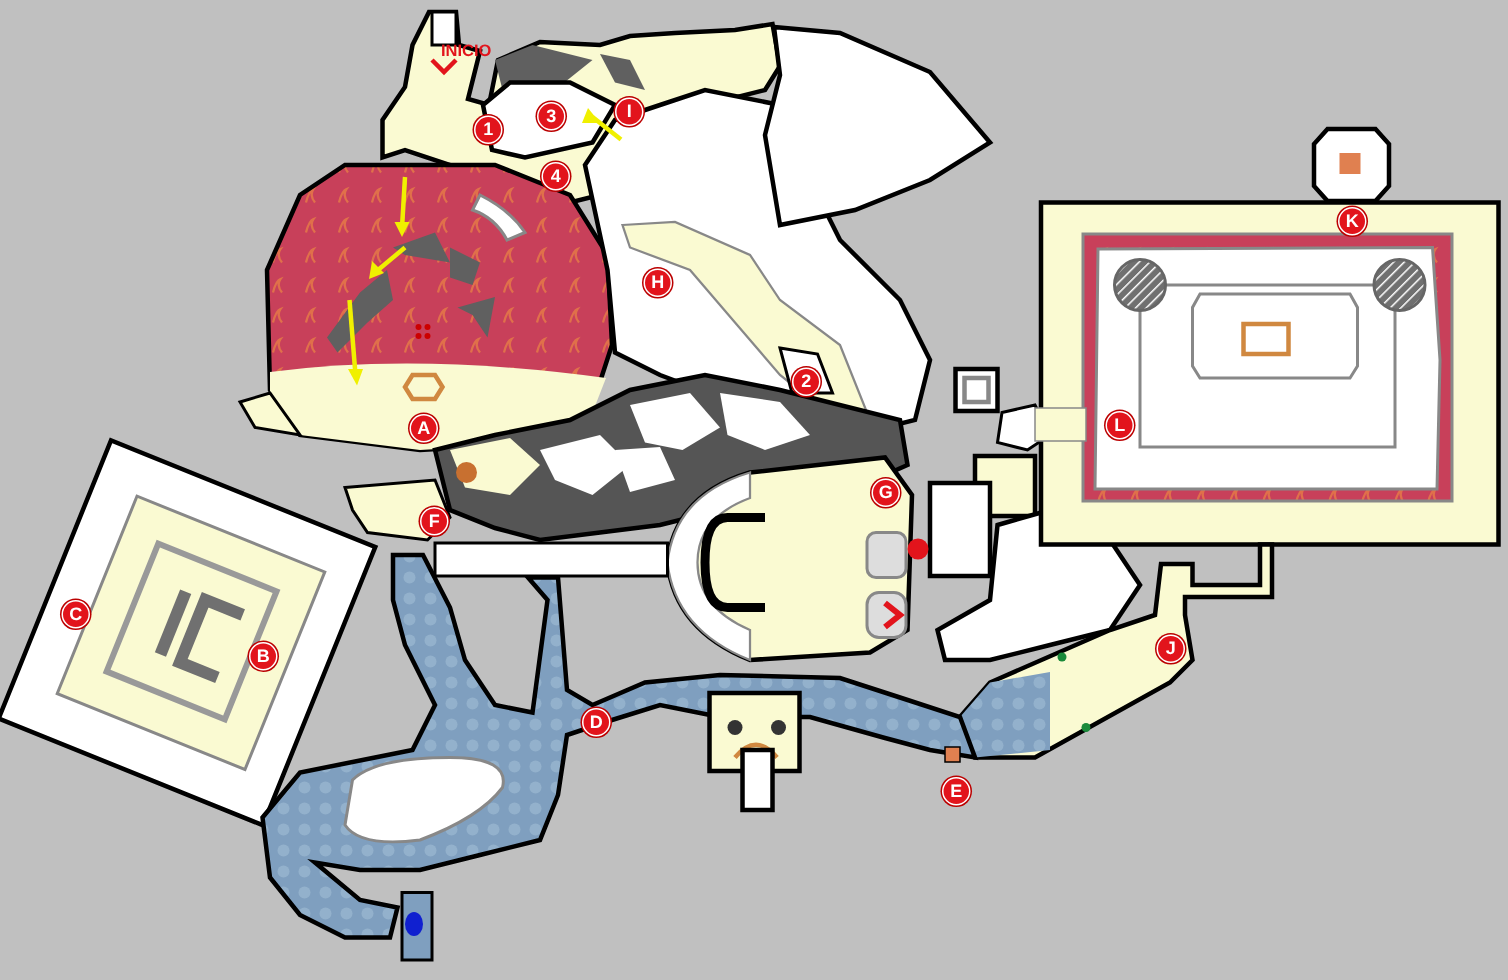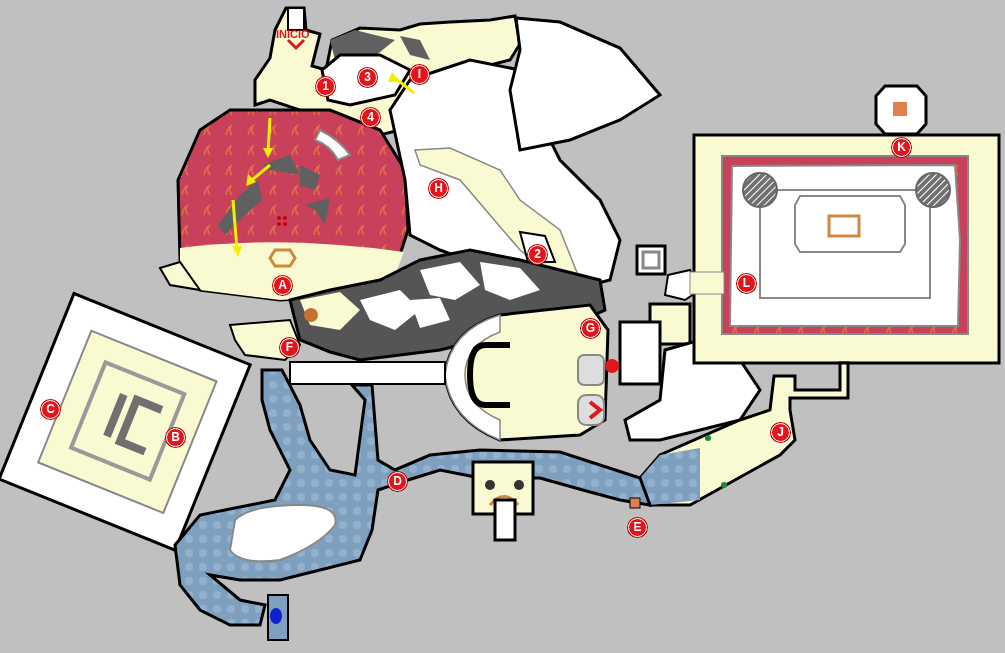--- a/index.html
+++ b/index.html
@@ -1,19 +1,19 @@
 <!DOCTYPE html>
 <html><head>
 <meta charset="utf-8">
 <style>
   html,body{margin:0;padding:0;}
   body{width:1005px;height:653px;background:#c0c0c0;overflow:hidden;position:relative;font-family:"Liberation Sans",sans-serif;}
   svg{position:absolute;left:0;top:0;}
   .marker{position:absolute;width:17px;height:17px;border-radius:50%;background:#e2141c;color:#fff;font-weight:bold;font-size:12px;line-height:17px;text-align:center;border:1px solid #fff;box-shadow:0 0 0 1px #b00;}
-  .inicio{position:absolute;color:#e2141c;font-weight:bold;font-size:11px;letter-spacing:0px;}
+  .inicio{position:absolute;color:#e2141c;font-weight:bold;font-size:11px;letter-spacing:0px;margin-left:18px;}
 </style>
 </head>
 <body>
 
 <svg width="1005" height="653" viewBox="0 0 1005 653">
   <defs>
     <pattern id="water" width="14" height="14" patternUnits="userSpaceOnUse">
       <rect width="14" height="14" fill="#7f9fbf"></rect>
       <circle cx="7" cy="7" r="4" fill="#93b1cc"></circle>
     </pattern>

